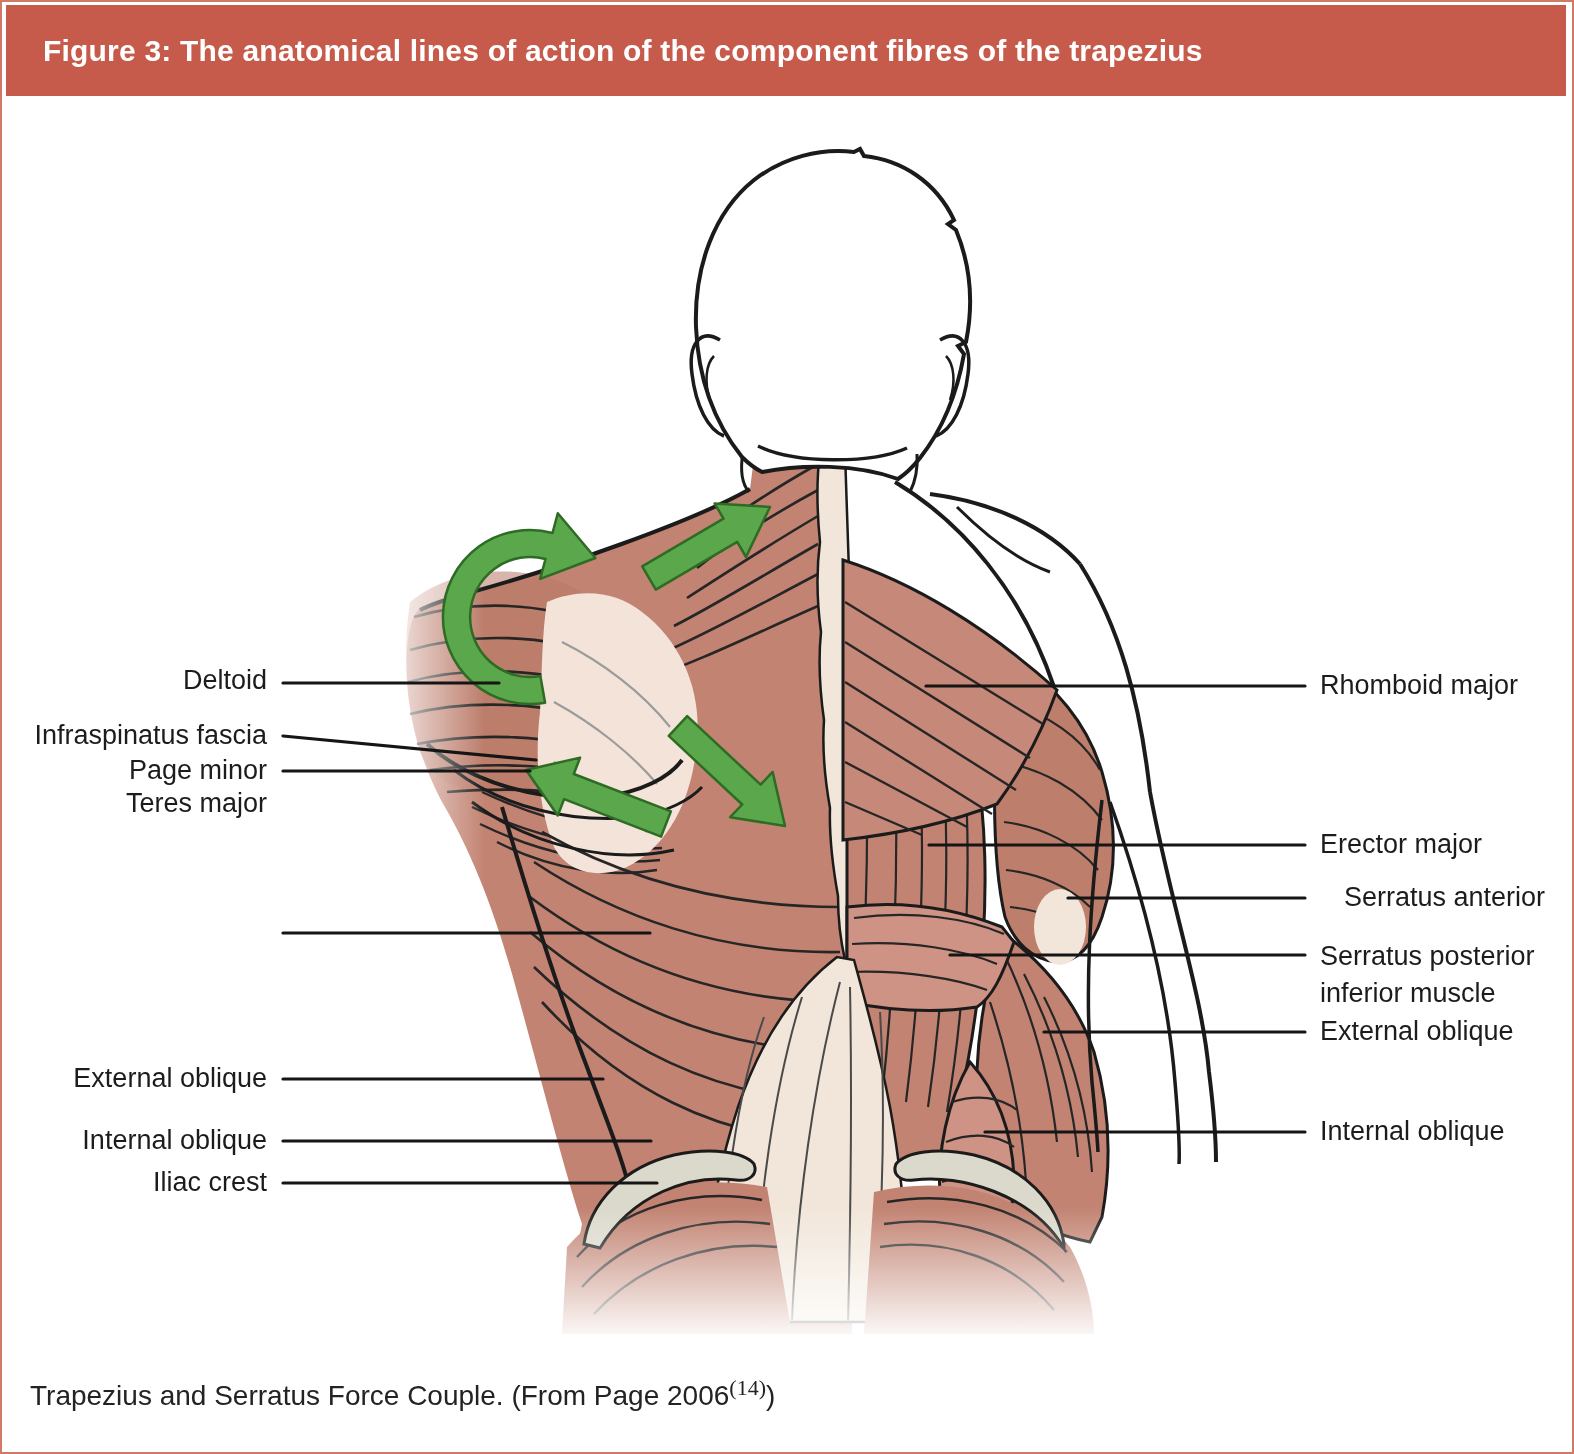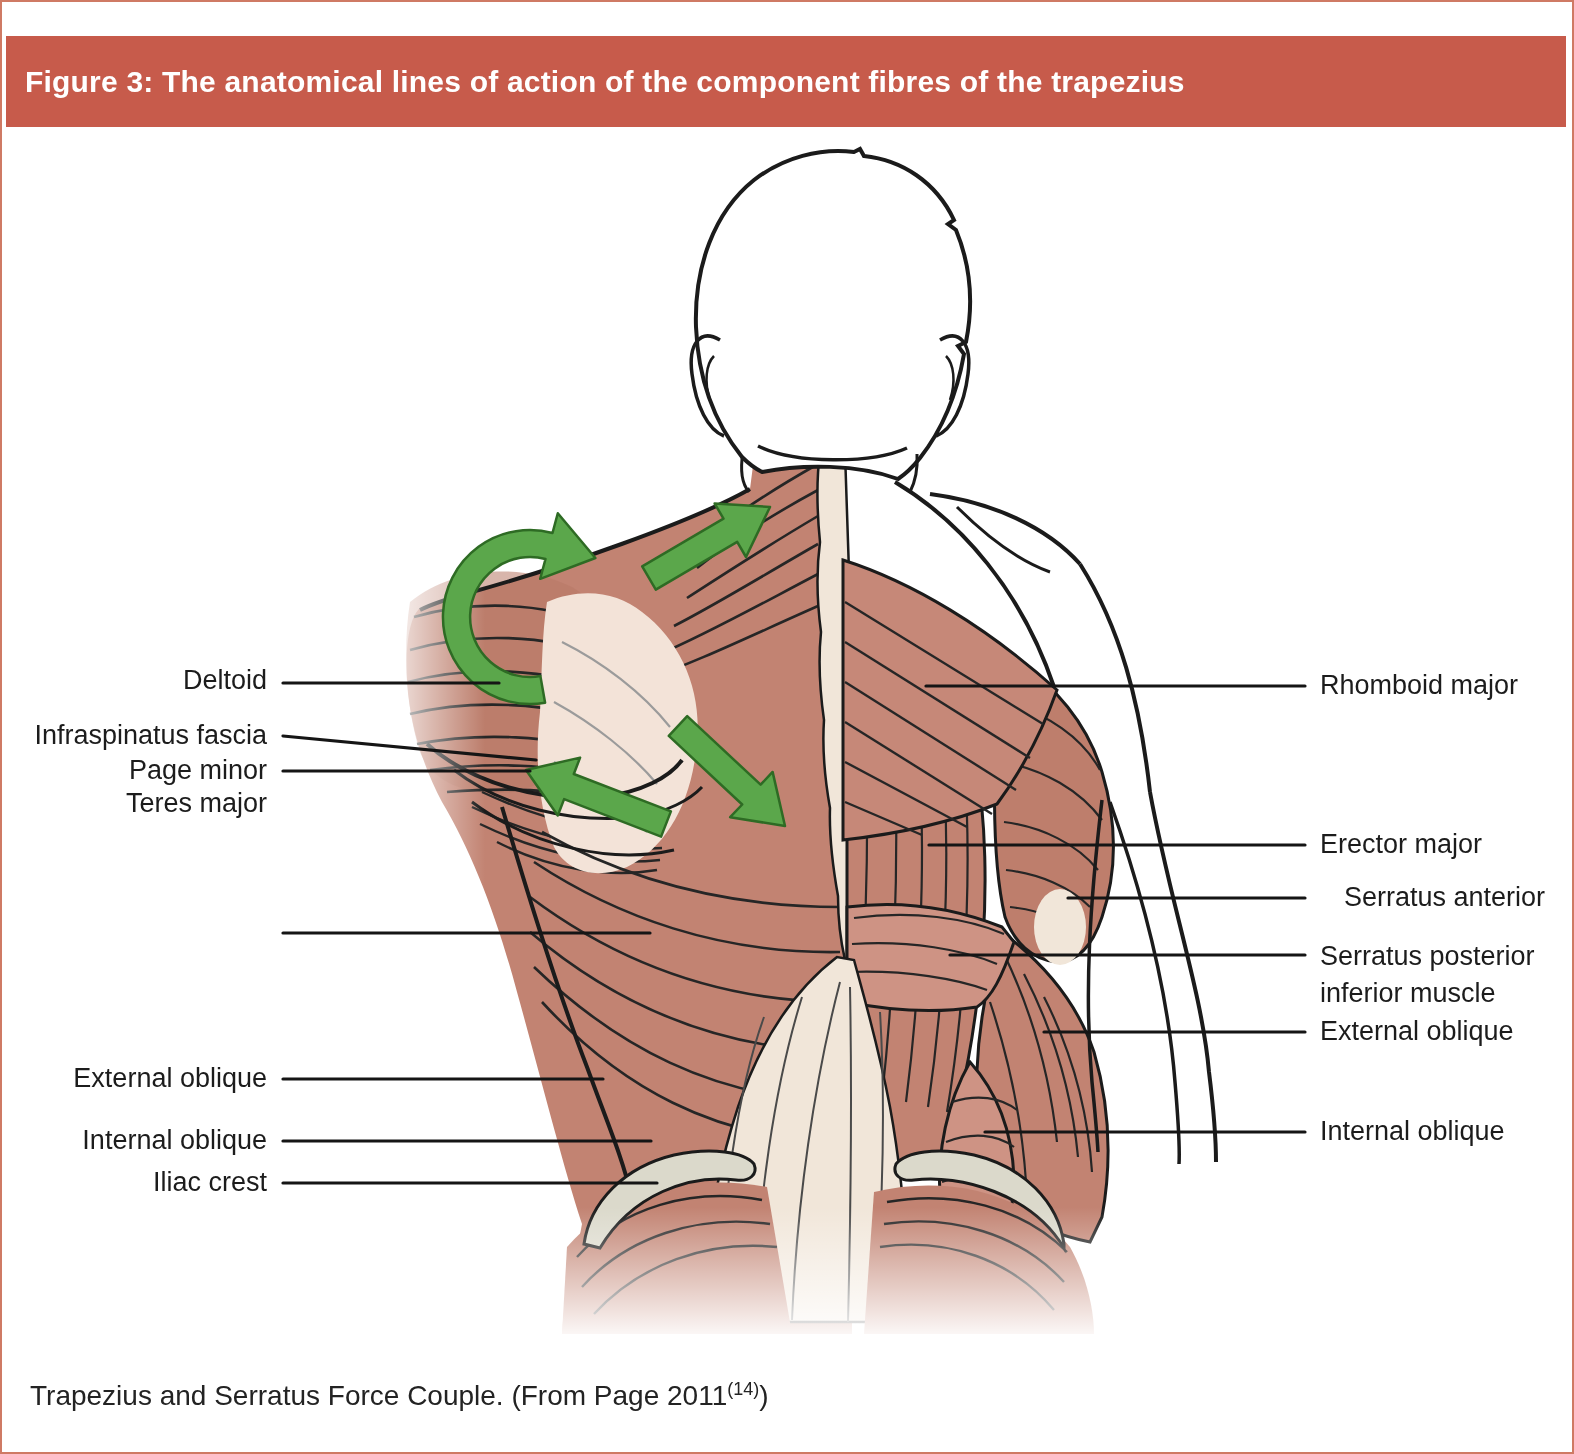--- a/index.html
+++ b/index.html
@@ -9,38 +9,38 @@
     box-sizing:border-box;
     background:#ffffff;
     border:2px solid #cf7a64;
     font-family:"Liberation Sans", sans-serif;
     overflow:hidden;
   }
   .header{
     position:absolute;left:4px;top:3px;right:6px;height:91px;
     background:#c75b4b;
     display:flex;align-items:center;
-    padding-left:19px;box-sizing:border-box;margin-top:31px;
+    padding-left:37px;box-sizing:border-box;
   }
   .header .title{
     color:#ffffff;font-size:30px;font-weight:bold;letter-spacing:.2px;
   }
   .art{position:absolute;left:0;top:0;width:1574px;height:1454px;}
   .label{
     position:absolute;
     font-size:27px;line-height:34px;color:#1c1c1c;
     white-space:nowrap;
   }
   .label.l{text-align:left;}
   .label.wrap{white-space:normal;}
   .caption{
     position:absolute;left:28px;top:1378px;
     font-size:28px;color:#232323;
   }
-  .caption sup{font-size:18px;vertical-align:super;line-height:0;}
+  .caption sup{font-size:22px;vertical-align:super;line-height:0;font-family:Liberation Serif, serif;}
 </style>
 </head>
 <body>
 
 <div class="figure">
 
   <div class="header">
     <span class="title">Figure 3: The anatomical lines of action of the component fibres of the trapezius</span>
   </div>
 
@@ -267,16 +267,16 @@
   <div class="label l" style="right:1305px;top:1163px">Iliac crest</div>
 
   <div class="label" style="left:1318px;top:666px">Rhomboid major</div>
   <div class="label" style="left:1318px;top:825px">Erector major</div>
   <div class="label" style="left:1342px;top:878px">Serratus anterior</div>
   <div class="label wrap" style="left:1318px;top:936px;width:260px;line-height:37px">Serratus posterior inferior muscle</div>
   <div class="label" style="left:1318px;top:1012px">External oblique</div>
   <div class="label" style="left:1318px;top:1112px">Internal oblique</div>
 
   <div class="caption">
-    <span>Trapezius and Serratus Force Couple. (From Page 2011</span><sup>(14)</sup><span>)</span>
+    <span>Trapezius and Serratus Force Couple. (From Page 2006</span><sup>(14)</sup><span>)</span>
   </div>
 
 </div>
 
 </body></html>

